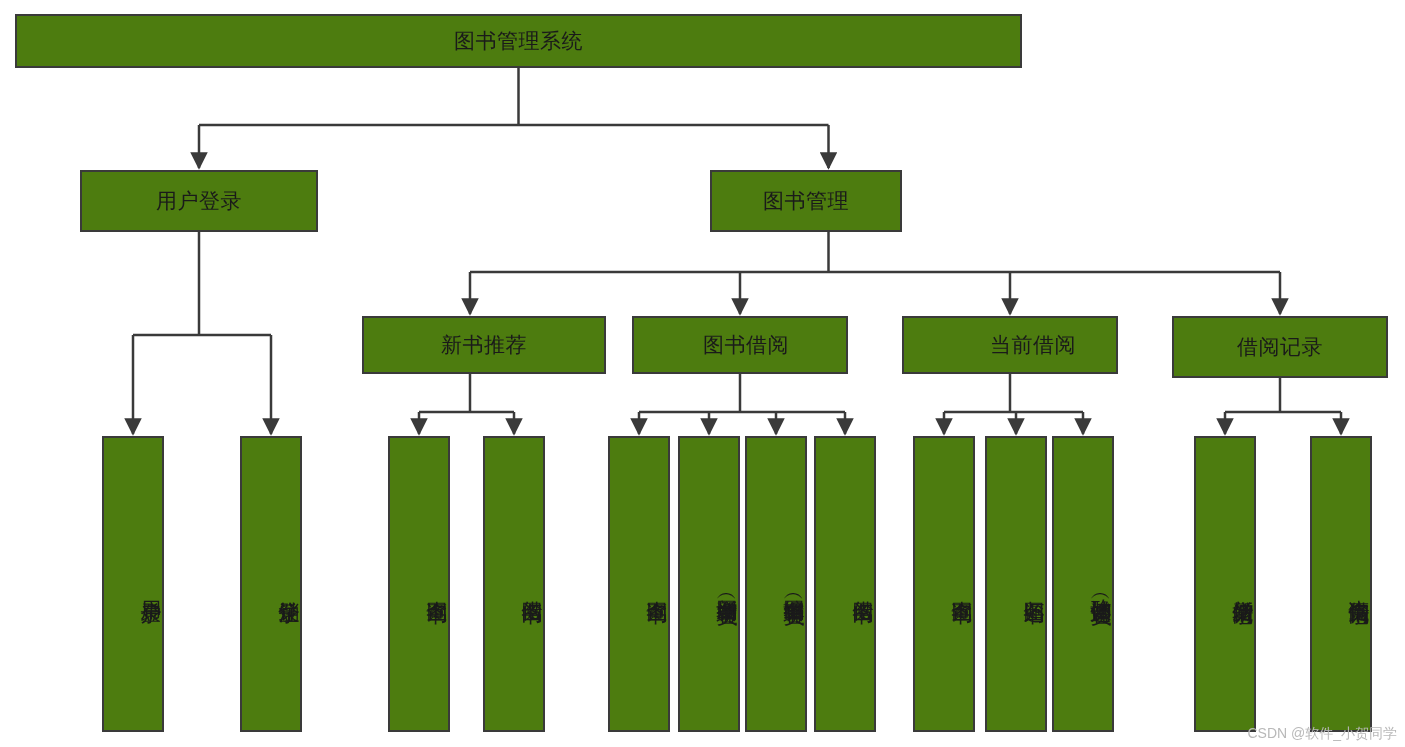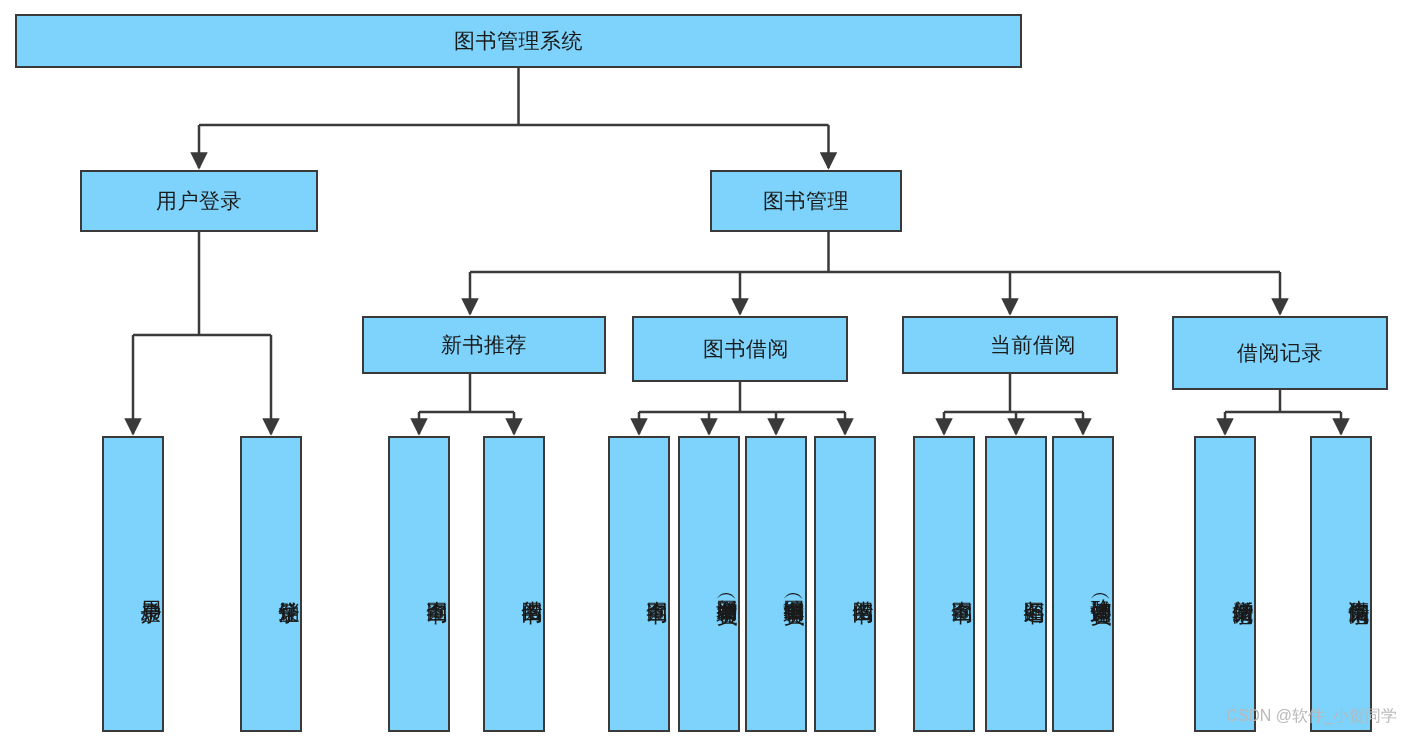--- a/index.html
+++ b/index.html
@@ -21,21 +21,21 @@
     position: absolute;
     left: 0;
     top: 0;
     width: 1405px;
     height: 747px;
     pointer-events: none;
   }
   .node {
     position: absolute;
     box-sizing: border-box;
-    background: #7dd3fc;
+    background: #4d7c0f;
     border: 2.5px solid #3a3a3a;
     display: flex;
     align-items: center;
     justify-content: center;
     color: #1a1a1a;
   }
   .node.horiz {
     font-size: 21px;
     letter-spacing: 0.5px;
   }
@@ -45,22 +45,22 @@
     font-size: 21px;
     align-items: flex-start;
     justify-content: center;
     padding-top: 4px;
     line-height: 1.05;
     letter-spacing: 1px;
   }
   .watermark {
     position: absolute;
     right: 8px;
-    bottom: 20px;
-    font-size: 16px;
+    bottom: 4px;
+    font-size: 14px;
     color: #b9b9b9;
     white-space: nowrap;
     font-family: "Liberation Sans", "DejaVu Sans", sans-serif;
   }
 </style>
 </head>
 <body>
 
 <div id="diagram-root">
 
@@ -105,23 +105,23 @@
         <path d="M 1225 412 L 1225 434" marker-end="url(#arrow)"></path>
         <path d="M 1341 412 L 1341 434" marker-end="url(#arrow)"></path>
       </g>
   </svg>
 
   <div id="node-layer">
       <div class="node horiz" style="left: 15px; top: 14px; width: 1007px; height: 54px;">图书管理系统</div>
       <div class="node horiz" style="left: 80px; top: 170px; width: 238px; height: 62px;">用户登录</div>
       <div class="node horiz" style="left: 710px; top: 170px; width: 192px; height: 62px;">图书管理</div>
       <div class="node horiz" style="left: 362px; top: 316px; width: 244px; height: 58px;">新书推荐</div>
-      <div class="node horiz" style="left: 632px; top: 316px; width: 216px; height: 66px; padding-left: 12px;">图书借阅</div>
+      <div class="node horiz" style="left: 632px; top: 316px; width: 216px; height: 58px; padding-left: 12px;">图书借阅</div>
       <div class="node horiz" style="left: 902px; top: 316px; width: 216px; height: 58px; padding-left: 46px;">当前借阅</div>
-      <div class="node horiz" style="left: 1172px; top: 316px; width: 216px; height: 74px;">借阅记录</div>
+      <div class="node horiz" style="left: 1172px; top: 316px; width: 216px; height: 62px;">借阅记录</div>
       <div class="node vert" style="left: 102px; top: 436px; width: 62px; height: 296px;">用户登录</div>
       <div class="node vert" style="left: 240px; top: 436px; width: 62px; height: 296px;">注销登录</div>
       <div class="node vert" style="left: 388px; top: 436px; width: 62px; height: 296px;">查询图书</div>
       <div class="node vert" style="left: 483px; top: 436px; width: 62px; height: 296px;">借阅图书</div>
       <div class="node vert" style="left: 608px; top: 436px; width: 62px; height: 296px;">查询图书</div>
       <div class="node vert" style="left: 678px; top: 436px; width: 62px; height: 296px;">新增图书（管理员）</div>
       <div class="node vert" style="left: 745px; top: 436px; width: 62px; height: 296px;">编辑图书（管理员）</div>
       <div class="node vert" style="left: 814px; top: 436px; width: 62px; height: 296px;">借阅图书</div>
       <div class="node vert" style="left: 913px; top: 436px; width: 62px; height: 296px;">查询图书</div>
       <div class="node vert" style="left: 985px; top: 436px; width: 62px; height: 296px;">归还图书</div>

